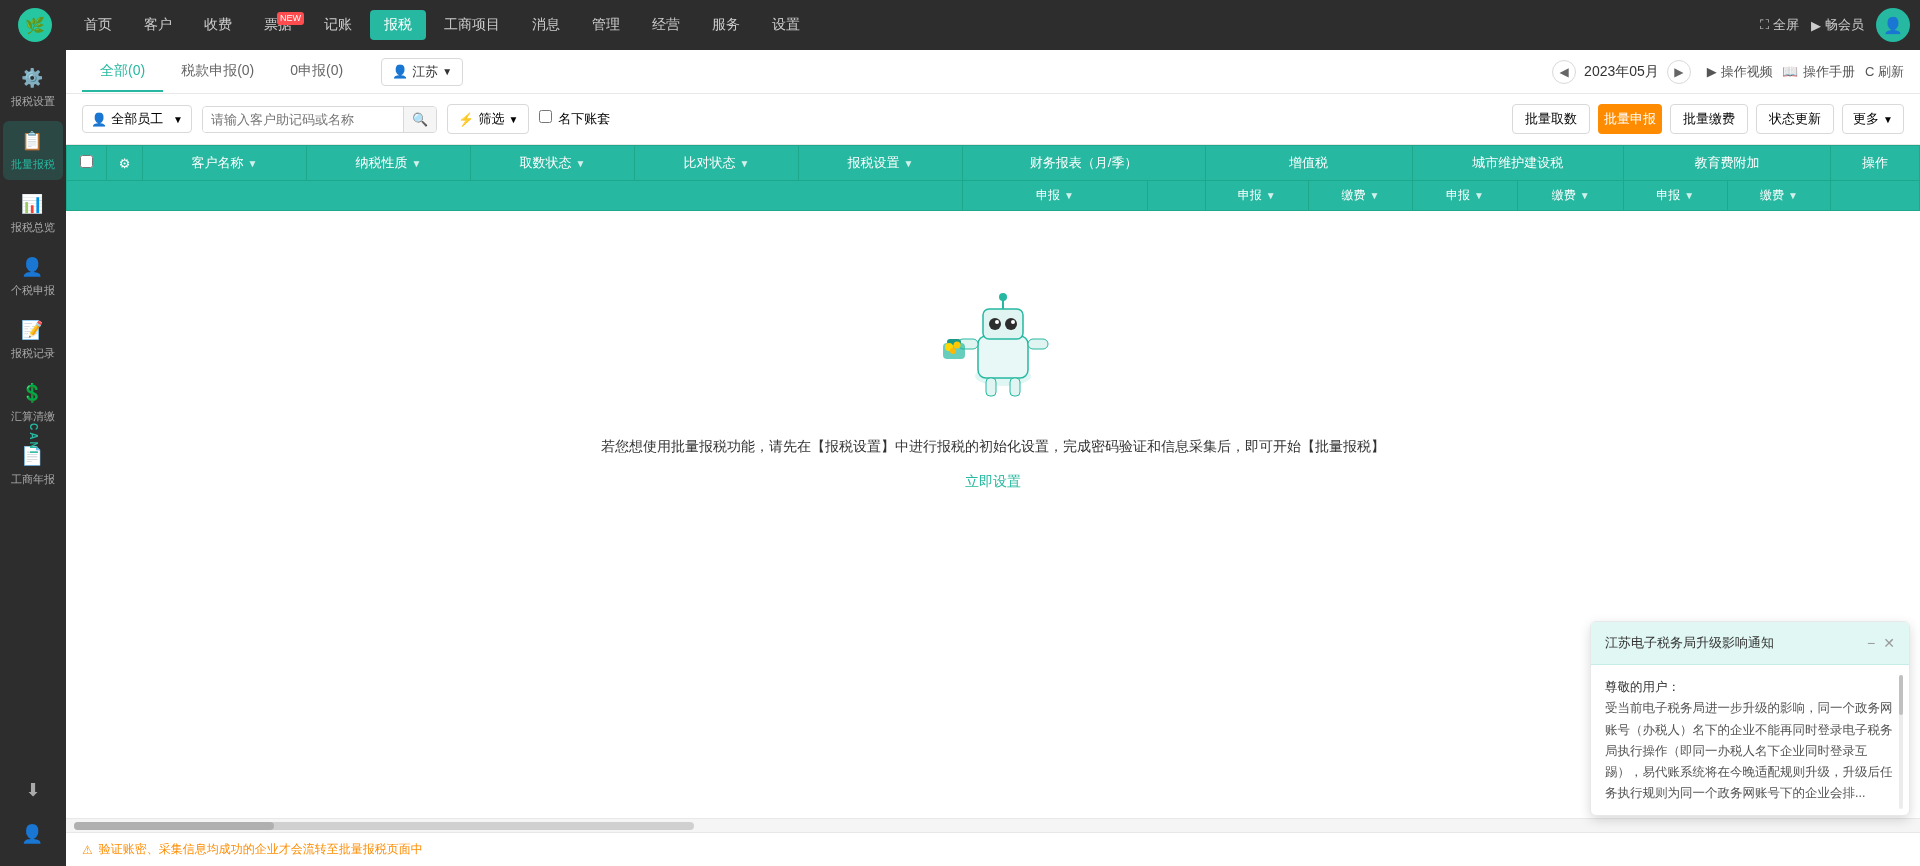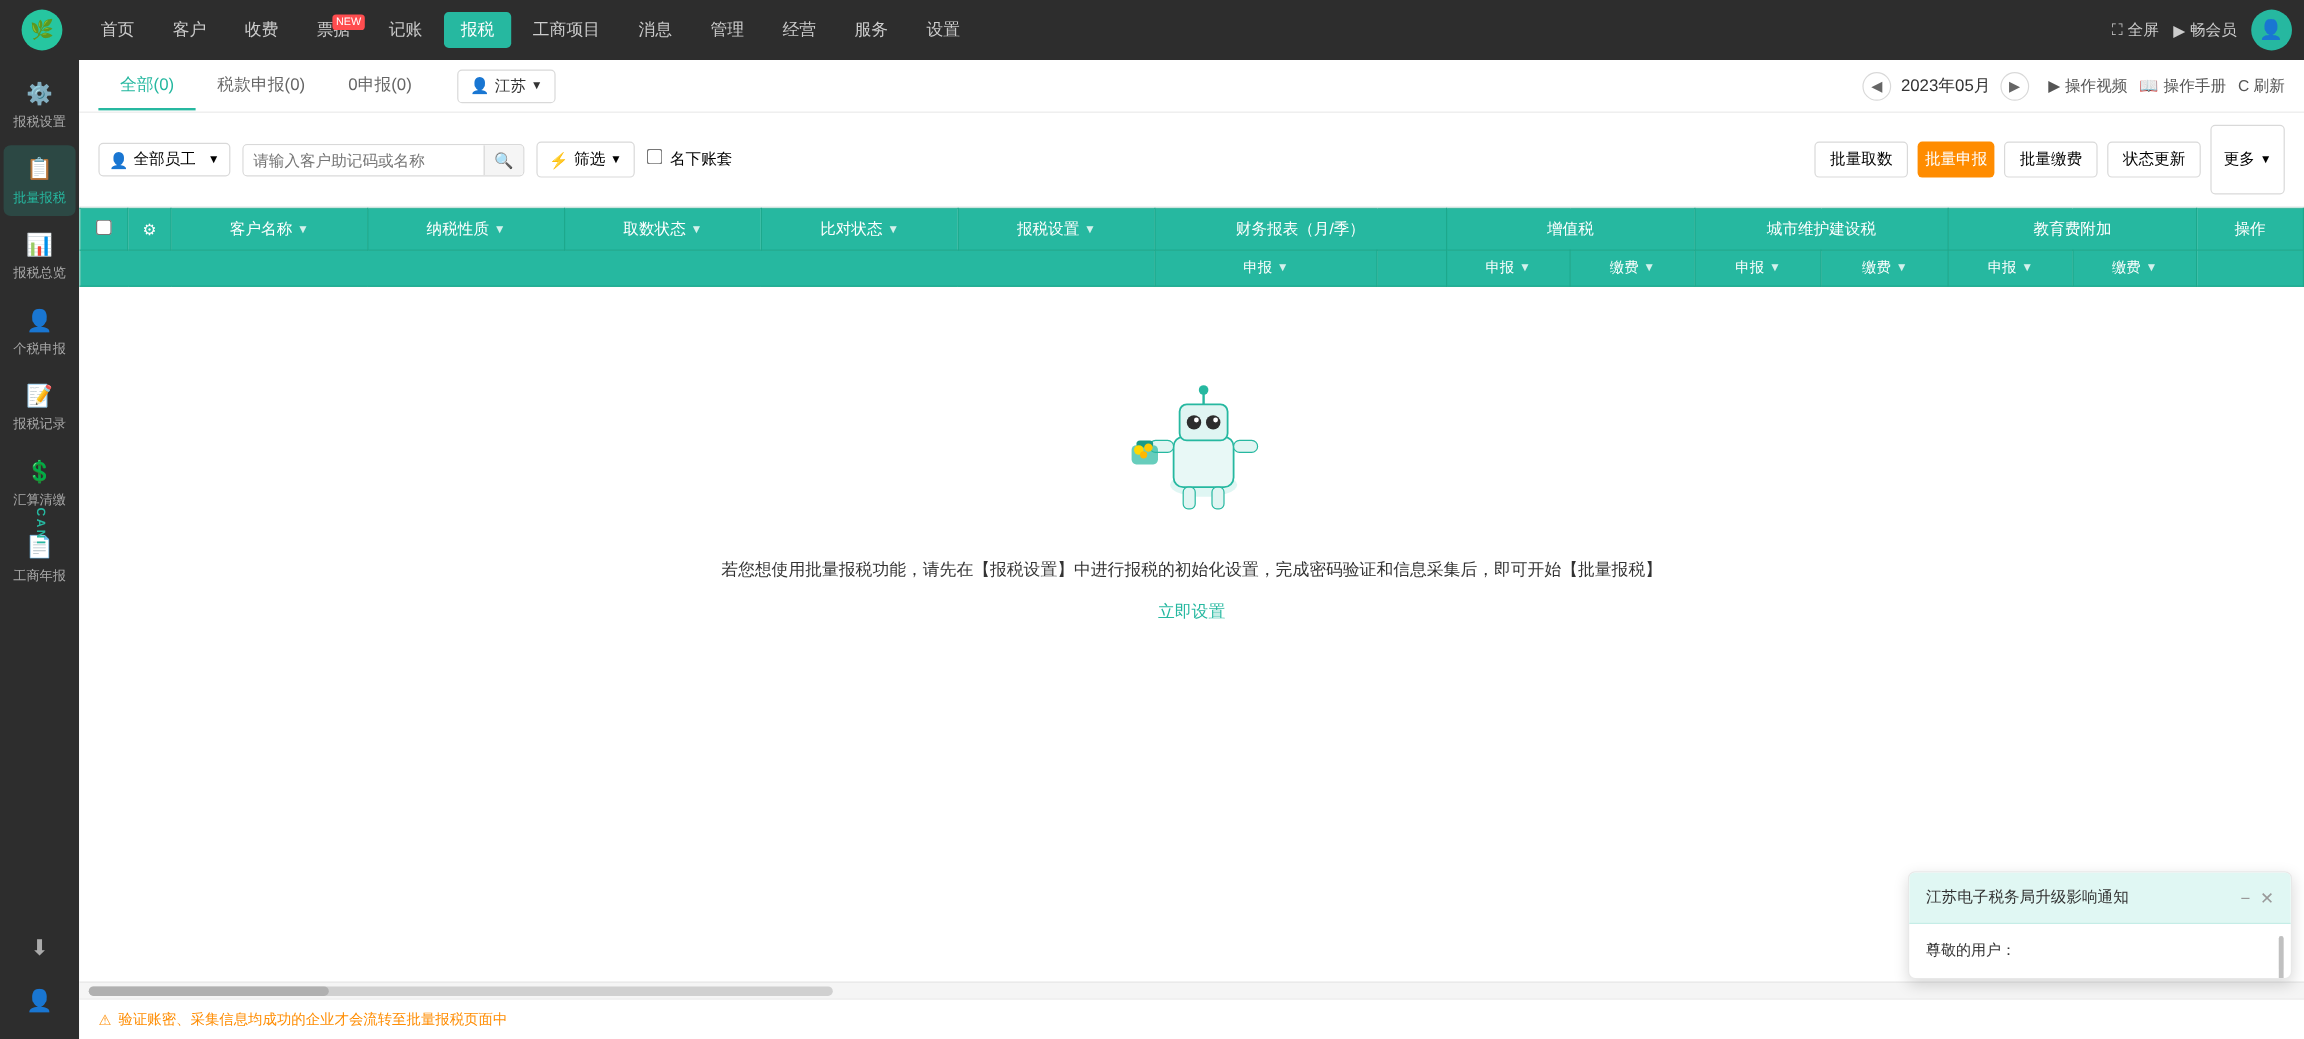--- a/index.html
+++ b/index.html
@@ -267,21 +267,21 @@
       border: none;
       border-radius: 4px;
       padding: 6px 6px;
       cursor: pointer;
       font-size: 13px;
       white-space: nowrap;
     }
     .more-btn {
       border: 1px solid #d9d9d9;
       border-radius: 4px;
-      padding: 19px 10px;
+      padding: 5px 10px;
       cursor: pointer;
       font-size: 13px;
       background: #fff;
       display: flex; align-items: center; gap: 4px;
     }
 
     
     .table-container {
       flex: 1;
       overflow: auto;
@@ -704,17 +704,18 @@
 <div class="notification-panel" style="position:fixed; bottom:50px; right:10px; width:320px;">
   <div style="background:#e0f7f3; padding:12px 14px; border-bottom:1px solid #c5ede7; display:flex; justify-content:space-between; align-items:center;">
     <span style="font-size:13px; color:#333; font-weight:500;">江苏电子税务局升级影响通知</span>
     <div style="display:flex; gap:8px;">
       <span style="cursor:pointer; color:#999; font-size:14px;">−</span>
       <span style="cursor:pointer; color:#999; font-size:14px;">✕</span>
     </div>
   </div>
   <div style="padding:12px 14px; font-size:12.5px; color:#555; line-height:1.7; max-height:150px; overflow:hidden; position:relative;">
     <div style="color:#333;">尊敬的用户：</div>
+    <div>受当前电子税务局进一步升级的影响，同一个政务网账号（办税人）名下的企业不能再同时登录电子税务局执行操作（即同一办税人名下企业同时登录互踢），易代账系统将在今晚适配规则升级，升级后任务执行规则为同一个政务网账号下的企业会排...</div>
     <div style="position:absolute; right:6px; top:10px; bottom:6px; width:4px; background:#ececec; border-radius:2px;">
       <div style="width:4px; height:40px; background:#c0c0c0; border-radius:2px;"></div>
     </div>
   </div>
 </div>
 
 </body></html>

